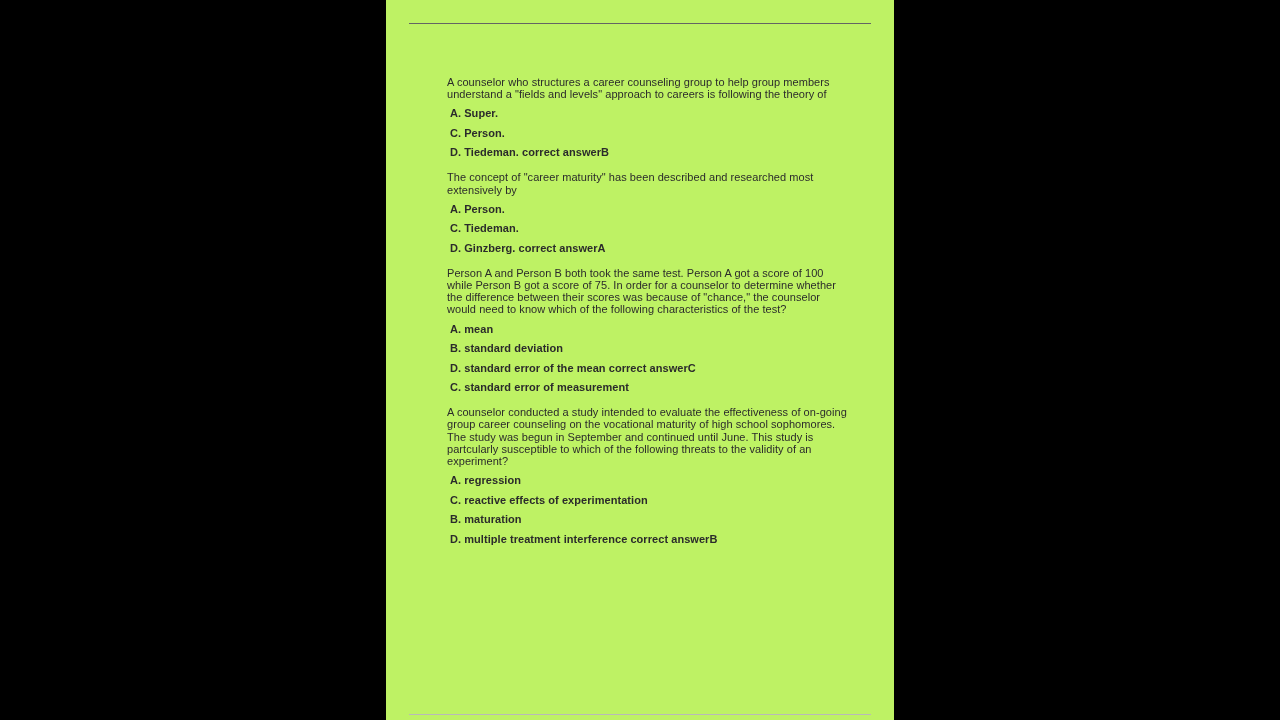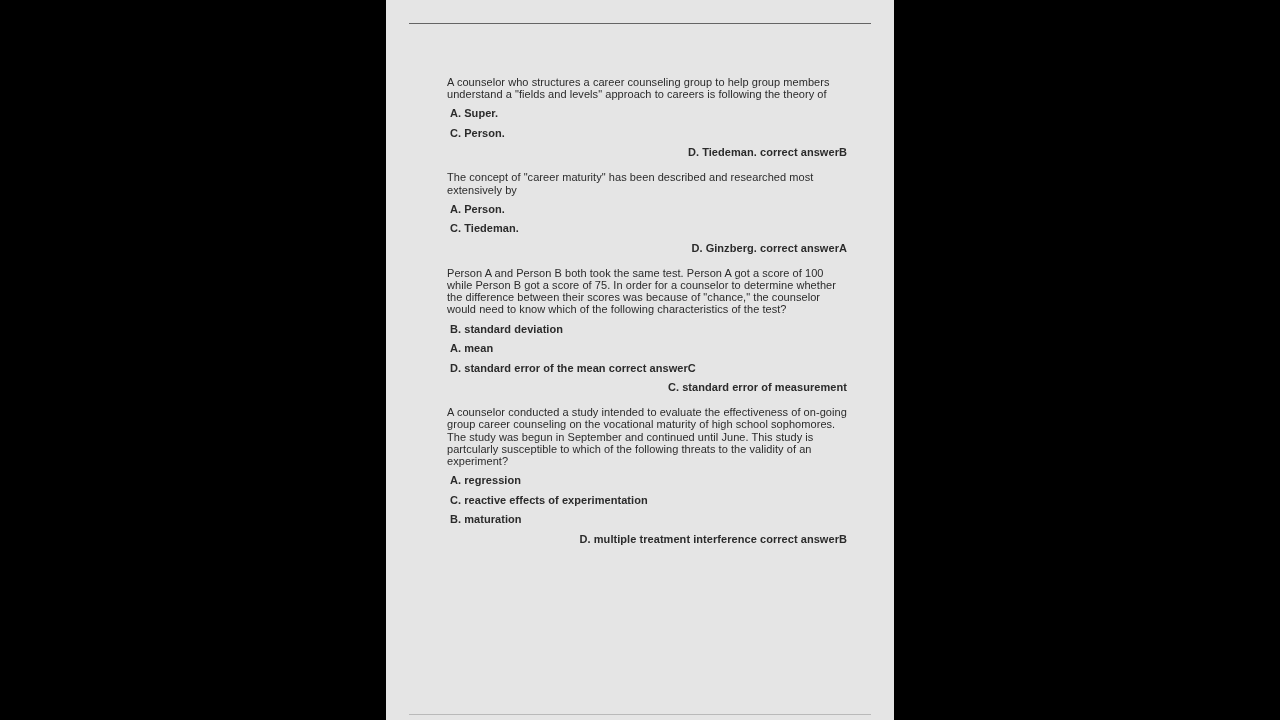--- a/index.html
+++ b/index.html
@@ -19,21 +19,21 @@
     width: 1280px;
     height: 720px;
     background: #000000;
   }
   .page {
     position: absolute;
     left: 386px;
     top: 0px;
     width: 508px;
     height: 720px;
-    background: #e5e5e5;
+    background: #bef264;
   }
   .rule-top {
     position: absolute;
     left: 23px;
     top: 23px;
     width: 462px;
     height: 0;
     border-top: 1.6px solid #646464;
   }
   .rule-bottom {
@@ -70,21 +70,20 @@
     font-size: 11px;
     line-height: 12px;
     color: #2b2b2b;
     letter-spacing: 0.005em;
     padding-left: 3px;
     margin-bottom: 7.5px;
     font-weight: bold;
   }
   .option:last-child {
     margin-bottom: 0;
-    text-align: right;
   }
 </style>
 </head>
 <body>
 
 <div class="viewport">
   <div class="page">
 
     <div class="rule-top"></div>
 
@@ -101,22 +100,22 @@
           <p class="stem">The concept of "career maturity" has been described and researched most extensively by</p>
           <ul class="options">
             <li class="option">A. Person.</li>
             <li class="option">C. Tiedeman.</li>
             <li class="option">D. Ginzberg. correct answerA</li>
           </ul>
         </div>
         <div class="qblock">
           <p class="stem">Person A and Person B both took the same test. Person A got a score of 100 while Person B got a score of 75. In order for a counselor to determine whether the difference between their scores was because of "chance," the counselor would need to know which of the following characteristics of the test?</p>
           <ul class="options">
+            <li class="option">A. mean</li>
             <li class="option">B. standard deviation</li>
-            <li class="option">A. mean</li>
             <li class="option">D. standard error of the mean correct answerC</li>
             <li class="option">C. standard error of measurement</li>
           </ul>
         </div>
         <div class="qblock">
           <p class="stem">A counselor conducted a study intended to evaluate the effectiveness of on-going group career counseling on the vocational maturity of high school sophomores. The study was begun in September and continued until June. This study is partcularly susceptible to which of the following threats to the validity of an experiment?</p>
           <ul class="options">
             <li class="option">A. regression</li>
             <li class="option">C. reactive effects of experimentation</li>
             <li class="option">B. maturation</li>

